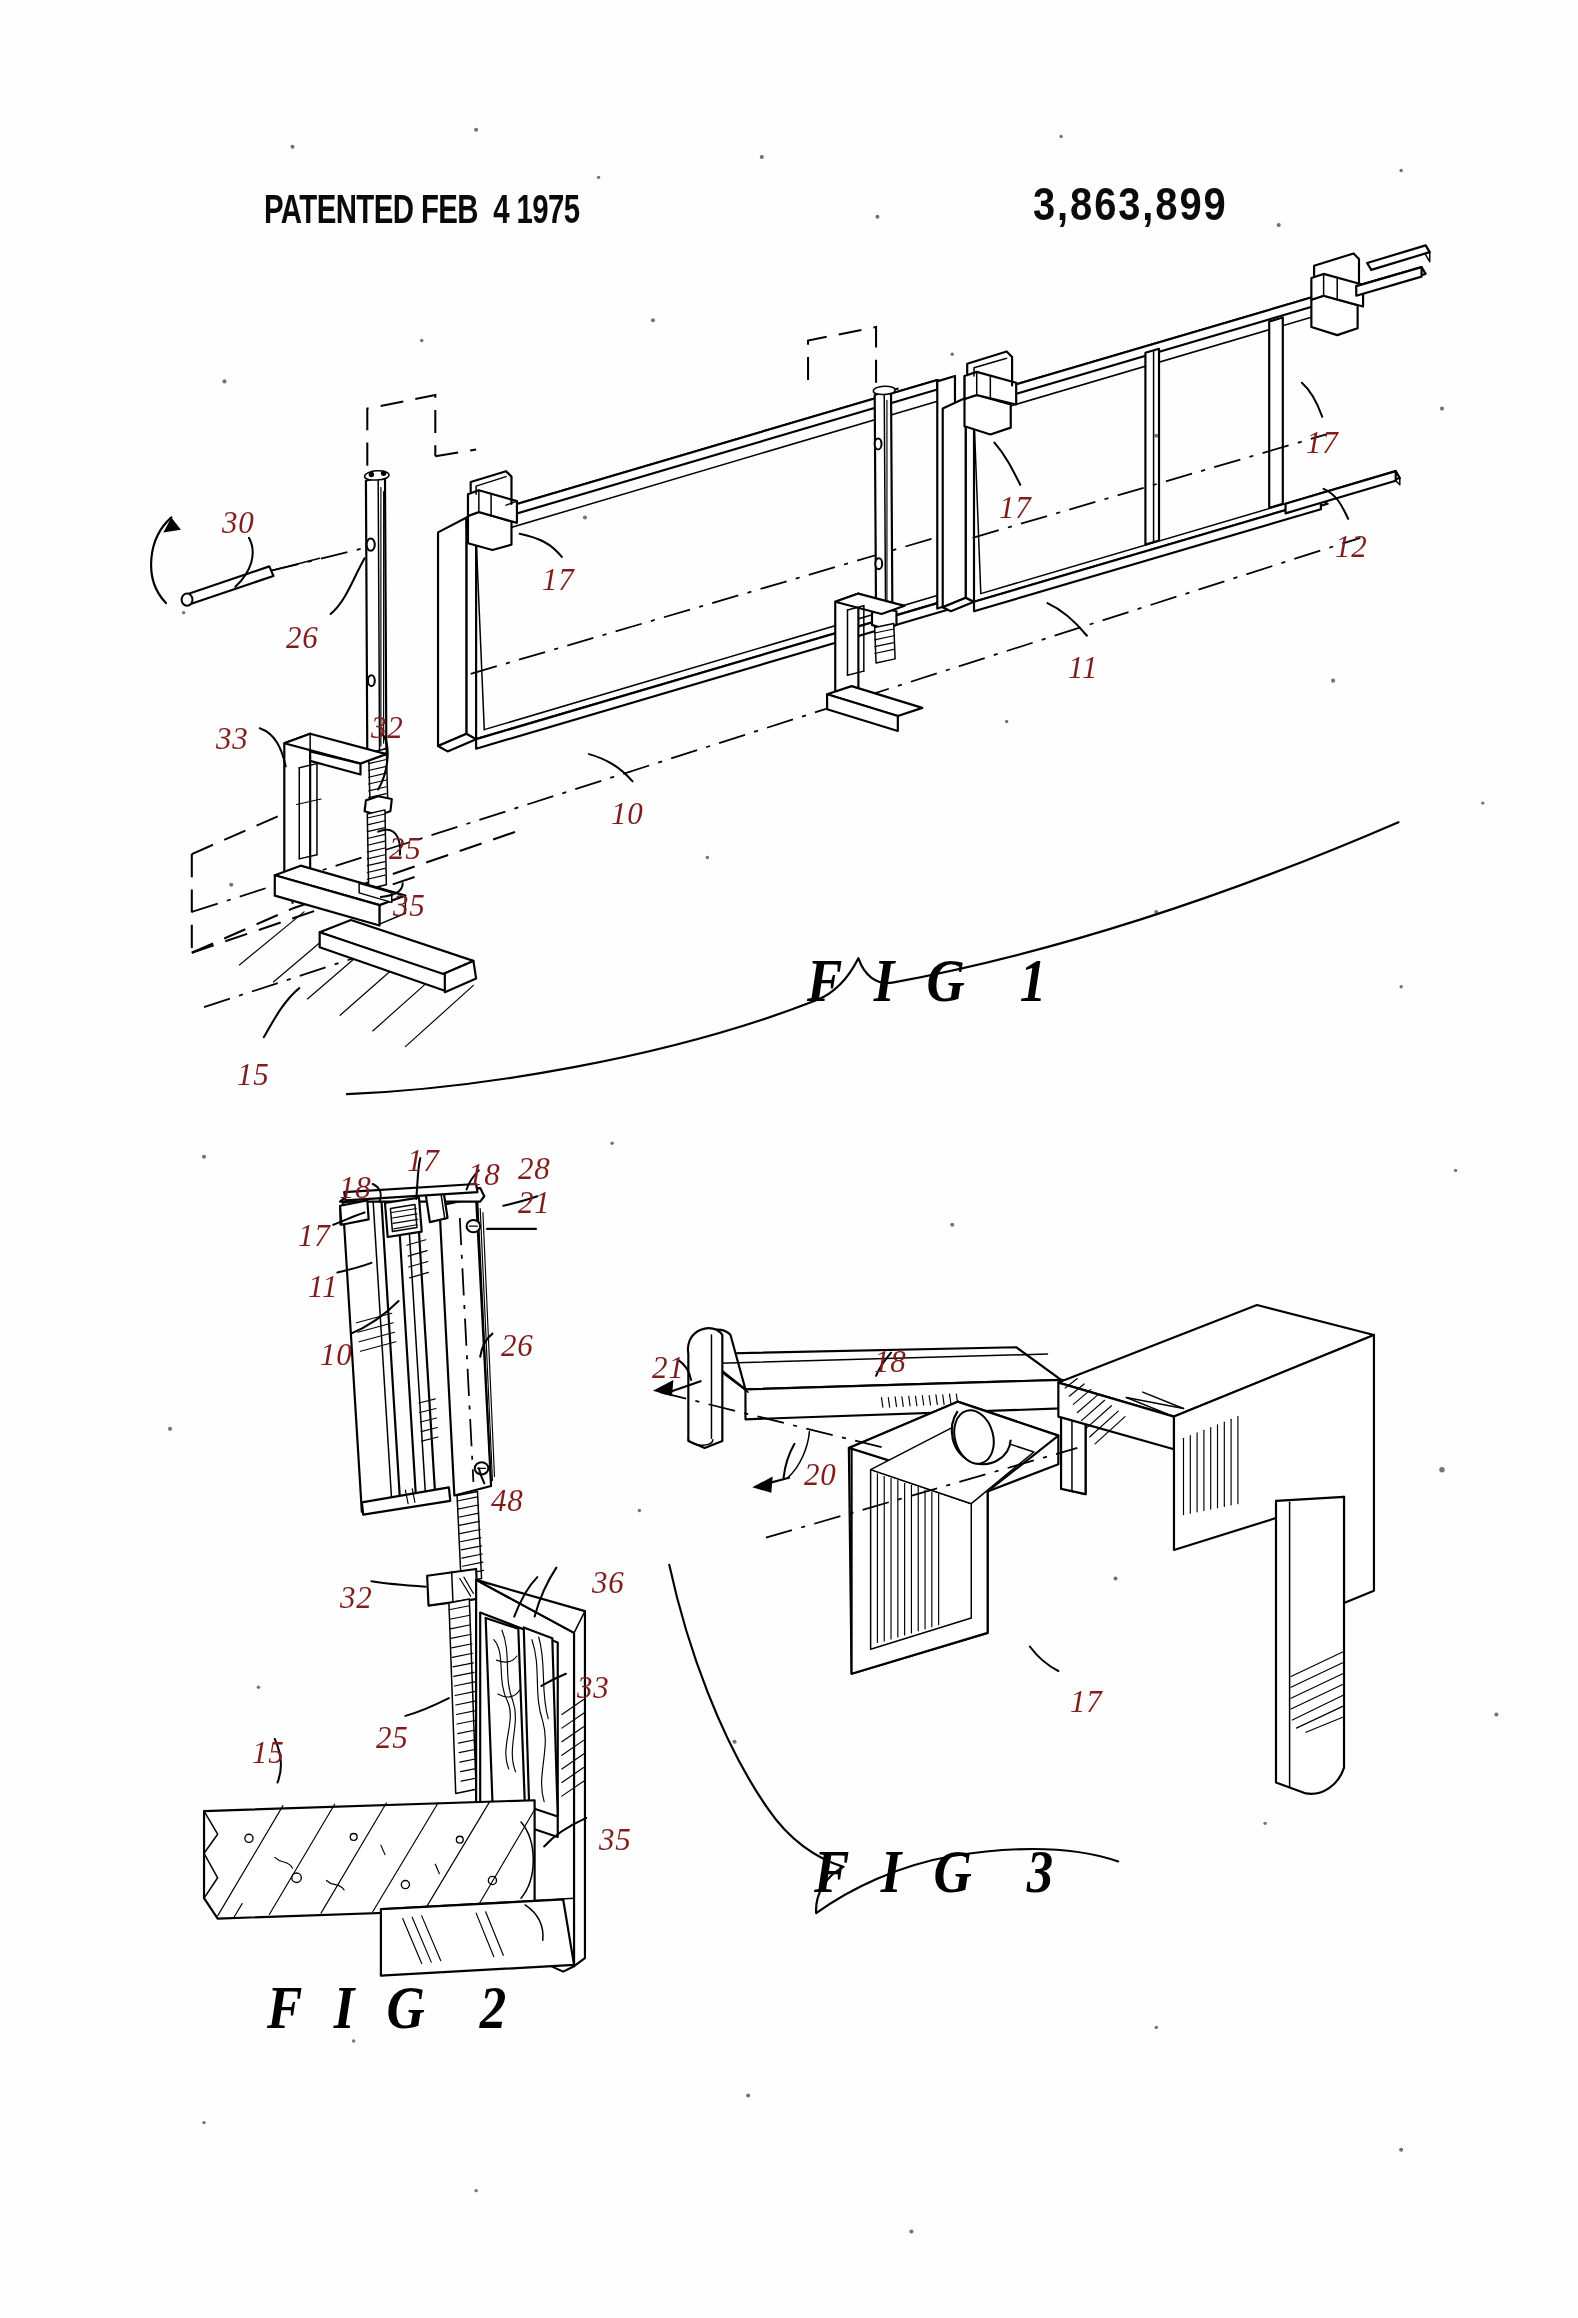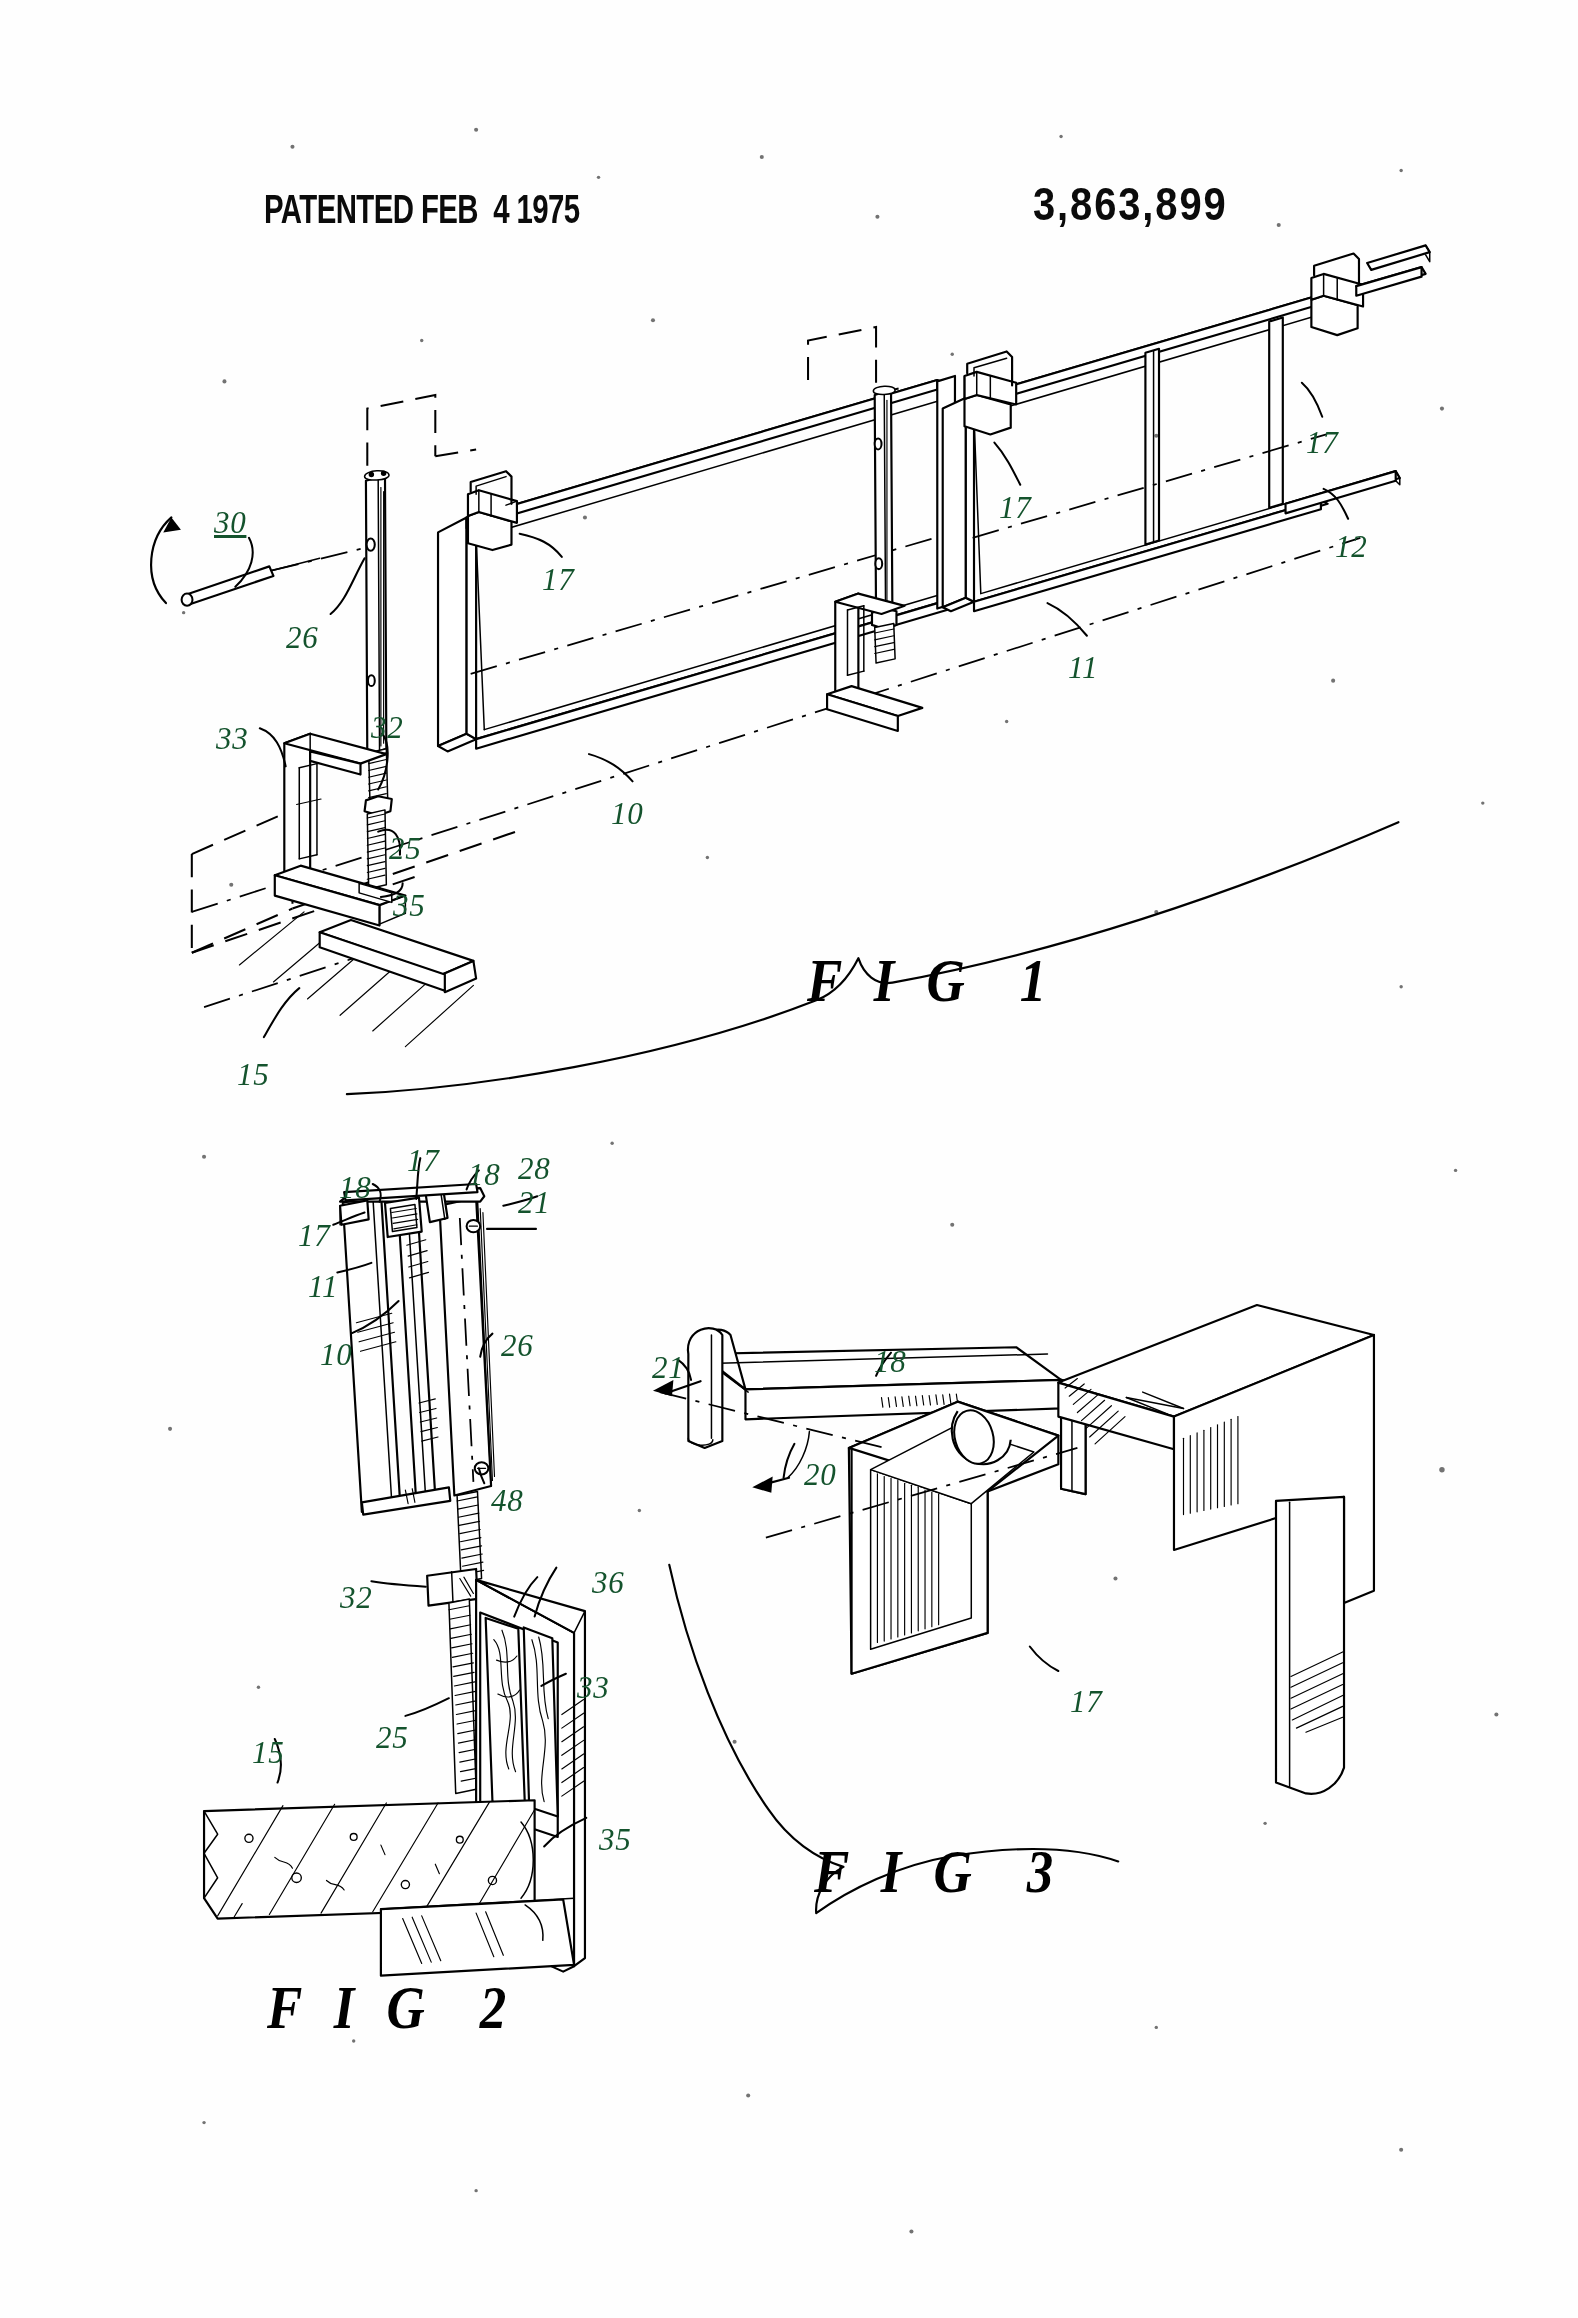--- a/index.html
+++ b/index.html
@@ -58,21 +58,21 @@
   #figcap-1 { left: 807px; top: 946px; }
   #figcap-2 { left: 267px;  top: 1973px; }
   #figcap-3 { left: 814px; top: 1837px; }
 
   
   .ref {
     position: absolute;
     font-family: "Liberation Serif", serif;
     font-style: italic;
     font-size: 31px;
-    color: #14532d;
+    color: #7f1d1d;
     white-space: pre;
     letter-spacing: 0.7px;
   }
 
   
   svg.layer {
     position: absolute;
     left: 0; top: 0;
     width: 1578px;
     height: 2319px;
@@ -730,21 +730,21 @@
       <circle cx="1100" cy="3080" r="3"></circle>
         <circle cx="1700" cy="2980" r="2.5"></circle>
       <circle cx="2060" cy="3160" r="3"></circle>
         <circle cx="700" cy="3220" r="2.5"></circle>
       <circle cx="1340" cy="3280" r="3"></circle>
         <circle cx="300" cy="3120" r="2.5"></circle>
     </g>
   </svg>
 
   <div id="numerals">
-      <div class="ref" style="left: 214px; top: 505px; text-decoration: underline;">30</div>
+      <div class="ref" style="left: 222px; top: 505px;">30</div>
       <div class="ref" style="left: 286px; top: 620px;">26</div>
       <div class="ref" style="left: 216px; top: 721px;">33</div>
       <div class="ref" style="left: 371px; top: 710px;">32</div>
       <div class="ref" style="left: 389px; top: 831px;">25</div>
       <div class="ref" style="left: 393px; top: 888px;">35</div>
       <div class="ref" style="left: 237px; top: 1057px;">15</div>
       <div class="ref" style="left: 542px; top: 562px;">17</div>
       <div class="ref" style="left: 611px; top: 796px;">10</div>
       <div class="ref" style="left: 999px; top: 490px;">17</div>
       <div class="ref" style="left: 1068px; top: 650px;">11</div>

